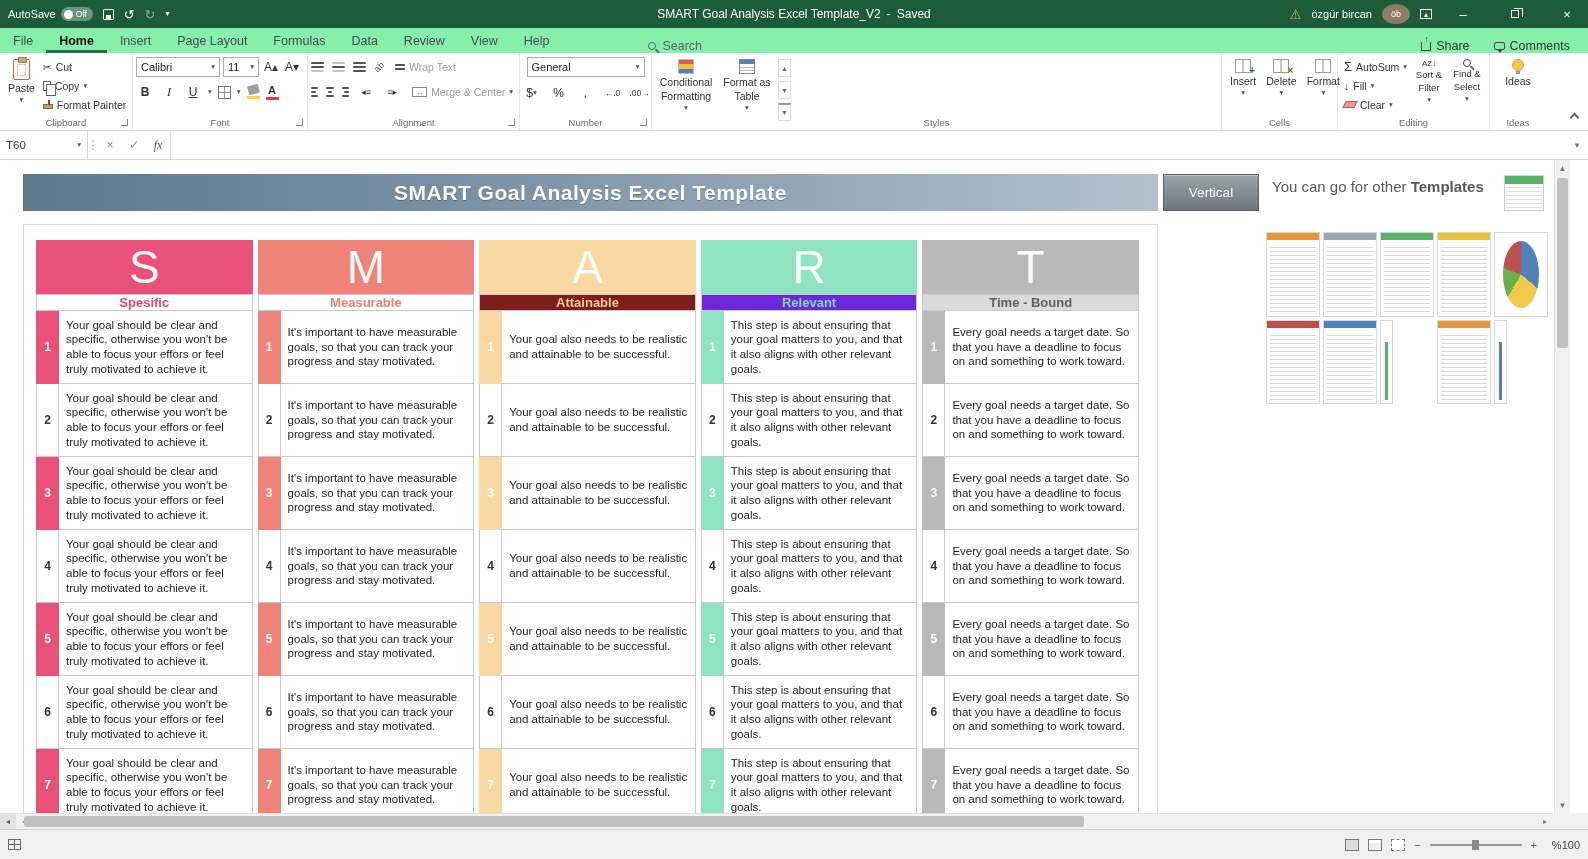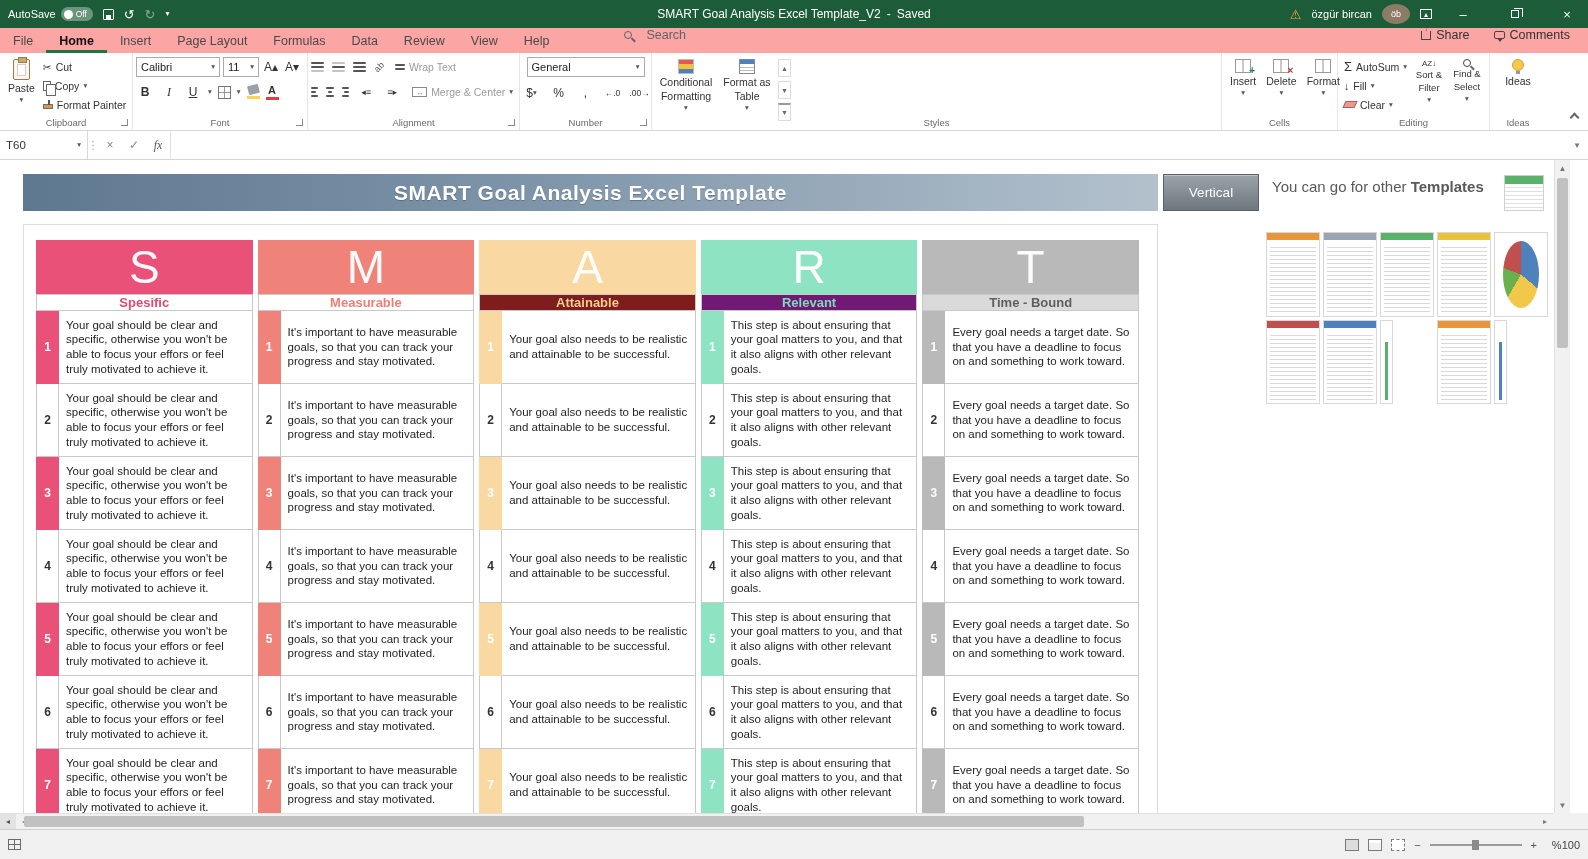--- a/index.html
+++ b/index.html
@@ -22,24 +22,24 @@
   .tb-right { margin-left:auto; display:flex; align-items:center; gap:10px; height:100%; z-index:2; }
   .warn { color:#f2a93c; font-size:13px; }
   .avatar { width:28px; height:20px; border-radius:50%; background:#8d7b66; color:#fff; font-size:9px; display:flex; align-items:center; justify-content:center; }
   .ic-ribbonopt { width:12px; height:10px; border:1px solid #fff; position:relative; }
   .ic-ribbonopt::after { content:""; position:absolute; left:3px; bottom:1px; border-left:2.5px solid transparent; border-right:2.5px solid transparent; border-bottom:4px solid #fff; }
   .win-btn { width:42px; height:28px; display:flex; align-items:center; justify-content:center; font-size:13px; color:#fff; }
   .ic-restore { width:8px; height:8px; border:1px solid #fff; position:relative; }
   .ic-restore::before { content:""; position:absolute; top:-3px; left:2px; width:8px; height:8px; border-top:1px solid #fff; border-right:1px solid #fff; }
 
   
-  .tabrow { position:absolute; top:28px; left:0; right:0; height:25px; background:#fca5a5; display:flex; align-items:flex-start; font-size:12.5px; color:#494949; }
+  .tabrow { position:absolute; top:28px; left:0; right:0; height:25px; background:#86efac; display:flex; align-items:flex-end; font-size:12.5px; color:#494949; }
   .tab { padding:0 13px; height:100%; display:flex; align-items:center; cursor:default; }
   .tab.active { color:#111; font-weight:bold; box-shadow:inset 0 -3px 0 #217346; }
-  .searchbox { display:flex; align-items:center; gap:14px; margin-left:62px; color:#5f6368; }
+  .searchbox { display:flex; align-items:center; gap:6px; margin-left:86px; color:#5f6368; }
   .mag { width:8px; height:8px; border:1.5px solid #5f6368; border-radius:50%; position:relative; display:inline-block; }
   .mag::after { content:""; position:absolute; width:5px; height:1.5px; background:#5f6368; transform:rotate(45deg); left:6px; top:7px; }
   .tabrow-right { margin-left:auto; display:flex; align-items:center; gap:24px; padding-right:18px; color:#333; }
   .tr-item { display:flex; align-items:center; gap:5px; }
   .ic-share { width:10px; height:9px; border:1px solid #444; border-top:none; position:relative; }
   .ic-share::after { content:"↑"; position:absolute; left:2px; top:-8px; font-size:9px; color:#444; }
   .ic-comment { width:11px; height:8px; border:1px solid #444; border-radius:2px; position:relative; }
   .ic-comment::after { content:""; position:absolute; left:2px; bottom:-4px; border-left:3px solid transparent; border-right:3px solid transparent; border-top:4px solid #444; }
 
   
@@ -585,21 +585,21 @@
             <div class="sg-num">6</div>
             <div class="sg-text">Your goal also needs to be realistic and attainable to be successful.</div>
           </div>
           <div class="sg-row">
             <div class="sg-num odd" style="background: rgb(249, 216, 161); border-color: rgb(249, 216, 161);">7</div>
             <div class="sg-text">Your goal also needs to be realistic and attainable to be successful.</div>
           </div>
         </div>
         <div class="sg">
           <div class="sg-head" style="background: rgb(142, 227, 195);">R</div>
-          <div class="sg-sub" style="color: rgb(125, 220, 184); background: #701a75; text-align: right;">Relevant</div>
+          <div class="sg-sub" style="color: rgb(125, 220, 184); background: #6d28d9; text-align: right;">Relevant</div>
           <div class="sg-row">
             <div class="sg-num odd" style="background: rgb(142, 227, 195); border-color: rgb(142, 227, 195);">1</div>
             <div class="sg-text">This step is about ensuring that your goal matters to you, and that it also aligns with other relevant goals.</div>
           </div>
           <div class="sg-row">
             <div class="sg-num">2</div>
             <div class="sg-text">This step is about ensuring that your goal matters to you, and that it also aligns with other relevant goals.</div>
           </div>
           <div class="sg-row">
             <div class="sg-num odd" style="background: rgb(142, 227, 195); border-color: rgb(142, 227, 195);">3</div>

